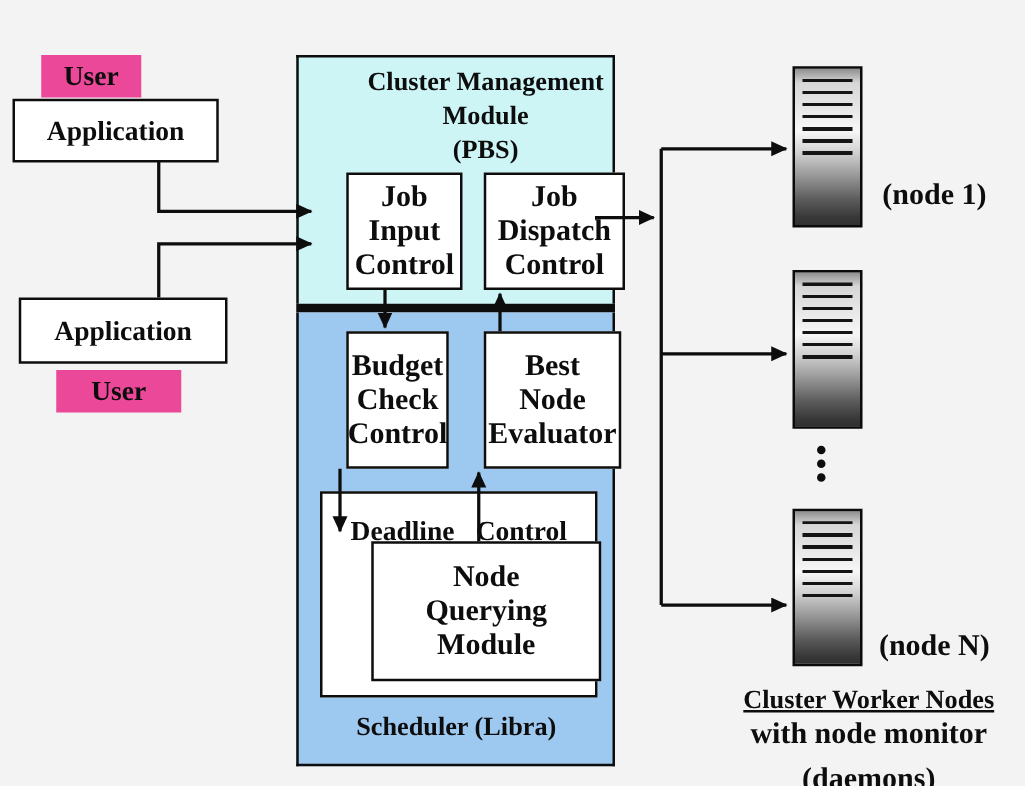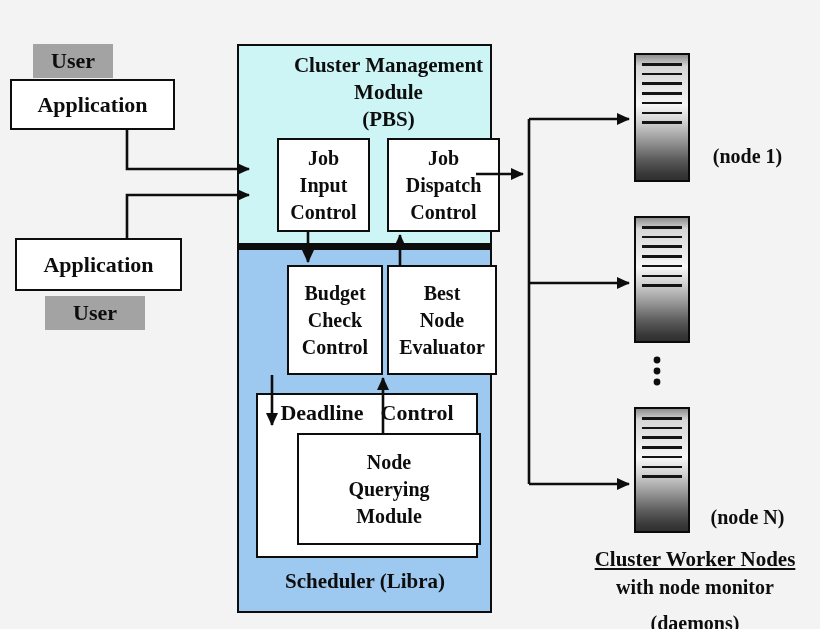--- a/index.html
+++ b/index.html
@@ -18,39 +18,39 @@
   #stage *{box-sizing:border-box;}
   .abs{position:absolute;}
   .center{display:flex;align-items:center;justify-content:center;text-align:center;}
   .col{display:flex;flex-direction:column;align-items:center;justify-content:center;text-align:center;margin-left:24px;}
 
   
   .wbox{
     background:#ffffff;
     border:2.5px solid #0d0d0d;
   }
-  .label-bg{background:#a3a3a3;}
+  .label-bg{background:#ec4899;}
 
   
   .pbs-box{
     background:var(--pbs-fill,#cdf5f6);
     border:2.5px solid #0d0d0d;
     border-bottom:none;
   }
   .sched-box{
     background:var(--sched-fill,#9dc8f0);
     border:2.5px solid #0d0d0d;
     border-top:none;
   }
   .divider{
     background:#0d0d0d;
   }
 
   .t21{font-size:21px;line-height:27px;}
-  .t20{font-size:20px;line-height:27px;}
+  .t20{font-size:24px;line-height:27px;}
   .t22{font-size:22px;line-height:28px;}
 
   
   .server{
     background:linear-gradient(180deg,#8e8e8e 0%,#d6d6d6 9%,#eaeaea 28%,#f7f7f7 40%,#cfcfcf 54%,#9a9a9a 68%,#5e5e5e 83%,#383838 95%,#303030 100%);
     border:2.5px solid #0a0a0a;
   }
   .server .vents{
     position:absolute;left:6px;right:6px;top:8px;height:66px;
     background:repeating-linear-gradient(180deg,#141414 0px,#141414 2.6px,rgba(0,0,0,0) 2.6px,rgba(0,0,0,0) 9.7px);
@@ -91,34 +91,34 @@
   <div class="abs col wbox t20" style="left:363px;top:138px;width:113px;height:94px;">
     <div>Job</div>
     <div>Dispatch</div>
     <div>Control</div>
   </div>
 
   <div class="abs divider" style="left:237px;top:243px;width:255px;height:7px;"></div>
 
   <div class="abs sched-box" style="left:237px;top:250px;width:255px;height:363px;"></div>
 
-  <div class="abs col wbox t20" style="left:263px;top:265px;width:96px;height:110px;">
+  <div class="abs col wbox t20" style="left:253px;top:265px;width:82px;height:110px;">
     <div>Budget</div>
     <div>Check</div>
     <div>Control</div>
   </div>
 
   <div class="abs col wbox t20" style="left:363px;top:265px;width:110px;height:110px;">
     <div>Best</div>
     <div>Node</div>
     <div>Evaluator</div>
   </div>
 
   <div class="abs wbox" style="left:256px;top:393px;width:222px;height:165px;">
-    <div class="deadline-row t22" style="margin-top:4px;">
+    <div class="deadline-row t22" style="margin-top:16px;">
       <span>Deadline</span>
       <span>Control</span>
     </div>
   </div>
 
   <div class="abs col wbox t20" style="left:273px;top:433px;width:184px;height:112px;border-width:2px;">
     <div>Node</div>
     <div>Querying</div>
     <div>Module</div>
   </div>

